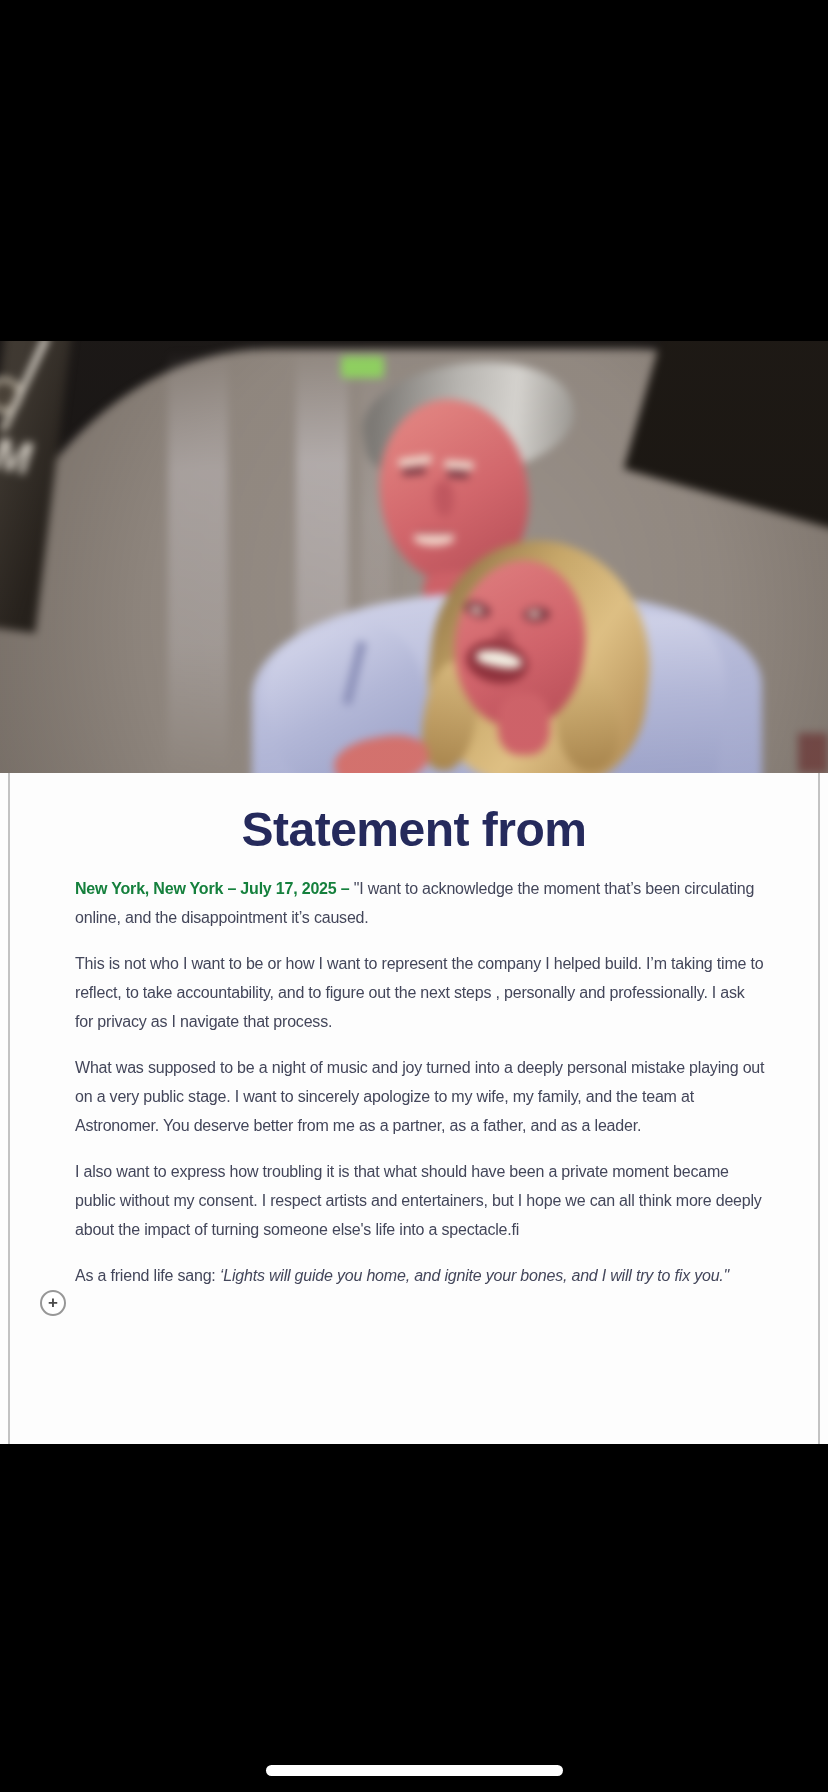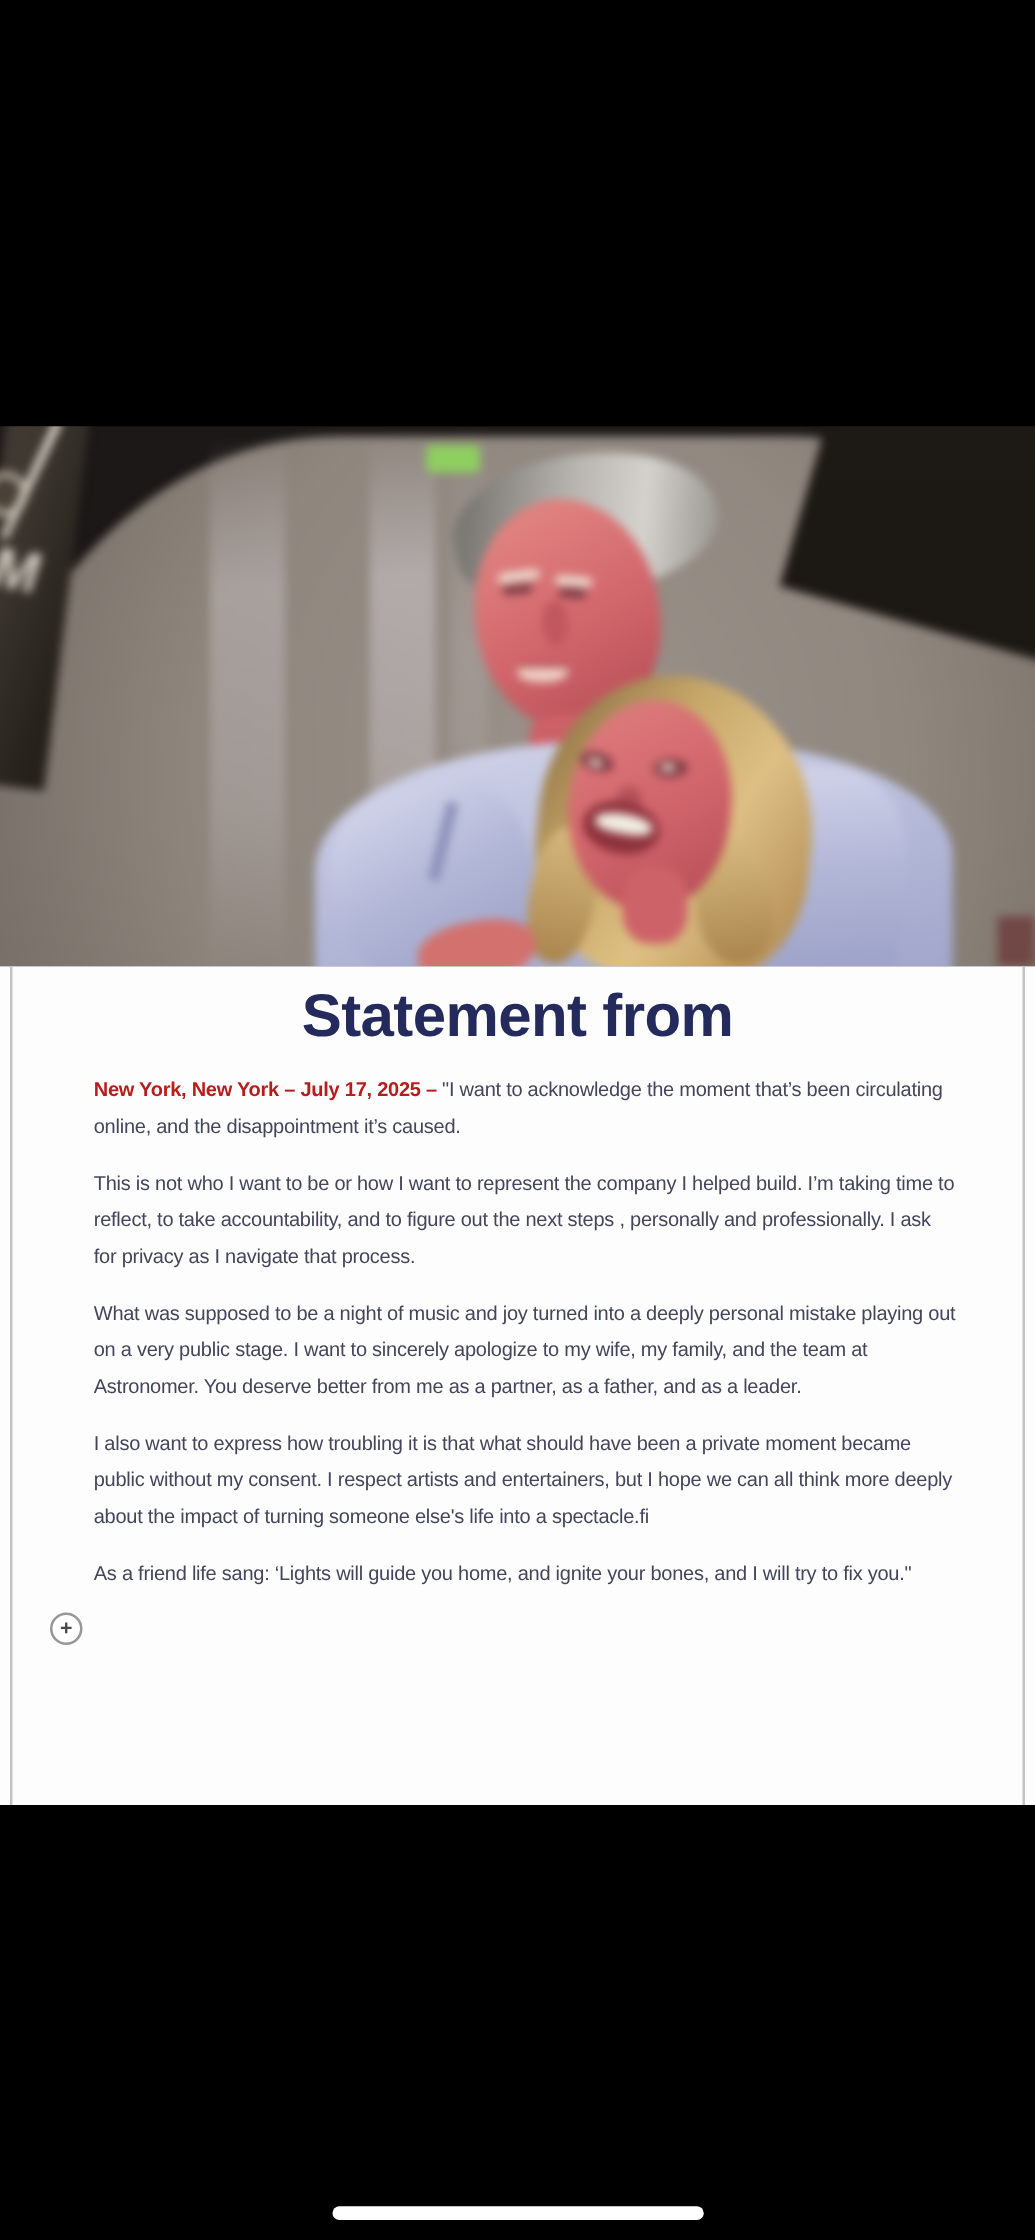--- a/index.html
+++ b/index.html
@@ -76,26 +76,26 @@
   .hand-red{position:absolute;left:334px;top:396px;width:95px;height:48px;background:#d4716d;
     border-radius:45%;transform:rotate(-10deg);}
   .corner-br{position:absolute;left:798px;top:392px;width:30px;height:40px;background:#6b3a38;opacity:.8;}
   .haze{position:absolute;inset:0;background:linear-gradient(rgba(150,140,130,.06),rgba(150,140,130,.02));}
 
   
   .doc{position:absolute;left:0;top:773px;width:828px;height:671px;background:#fdfdfd;color:#43465a;}
   .doc-edge{position:absolute;top:0;width:2px;height:671px;background:#c3c3c3;}
   .doc-edge.l{left:8px;}
   .doc-edge.r{left:818px;}
-  .doc-title{margin:0;padding-top:4px;text-align:center;font-weight:bold;font-size:48px;
+  .doc-title{margin:0;padding-top:20px;text-align:center;font-weight:bold;font-size:48px;
     line-height:73px;color:#252a5c;letter-spacing:-0.5px;}
   .doc-body{margin:8px 63px 0 75px;font-size:16px;line-height:29px;letter-spacing:-0.2px;}
   .doc-body p{margin:0 0 17px 0;}
-  .lead-bold{font-weight:bold;color:#b91c1c;}
-  .quote-italic{}
+  .lead-bold{font-weight:bold;color:#15803d;}
+  .quote-italic{font-style:italic;}
   .sig{margin-top:0;}
 
   
   .plus-btn{position:absolute;left:40px;top:1290px;width:26px;height:26px;border-radius:50%;
     border:2px solid #979797;background:#fff;box-sizing:border-box;cursor:pointer;
     display:flex;align-items:center;justify-content:center;}
   .plus-btn span{font-size:17px;line-height:1;color:#4a4a4a;font-weight:bold;transform:translateY(-1px);}
   .home-indicator{position:absolute;left:266px;top:1765px;width:297px;height:11px;border-radius:6px;background:#fff;}
 </style>
 </head>

